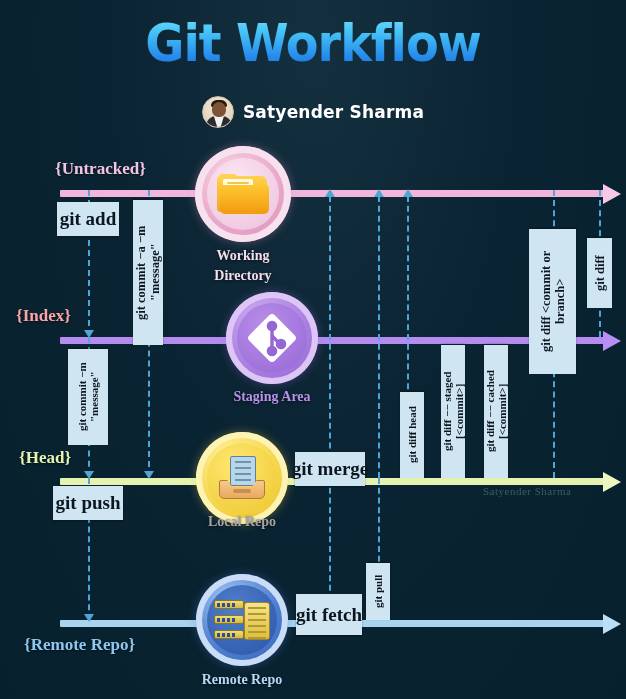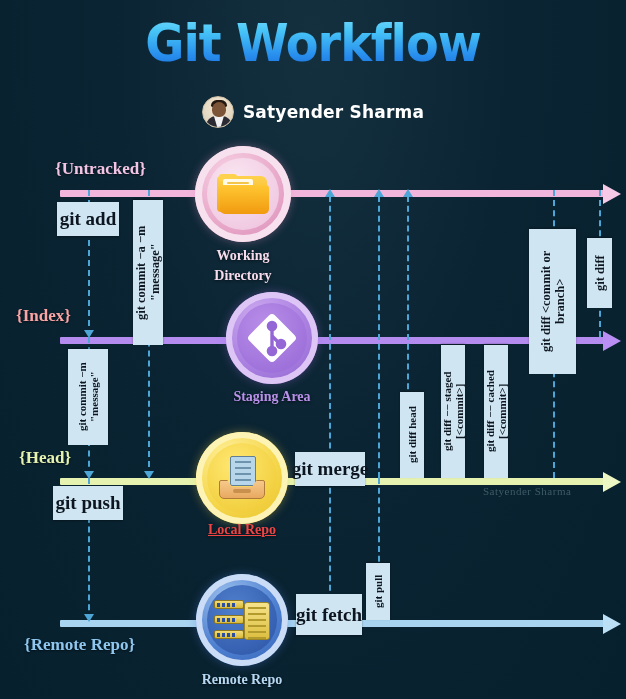--- a/index.html
+++ b/index.html
@@ -385,21 +385,21 @@
               <i></i>
               <i></i>
               <i></i>
               <i></i>
             </div>
           <div class="tray"></div>
           <div class="slot"></div>
         </div>
       </div>
     </div>
-    <div class="caption" style="left:-49px; top:88px; color:#ef4444;text-decoration:underline;">Local Repo</div>
+    <div class="caption" style="left:-49px; top:80px; color:#a3a3a3;">Local Repo</div>
   </div>
 
   <div class="node" id="n-rr" style="left:196px; top:574px; width:92px; height:92px;">
     <div class="ring">
       <div class="inner">
         <div class="server">
           <div class="rack" style="top:2px;">
               <i></i>
             </div>
           <div class="rack" style="top:17px;">

